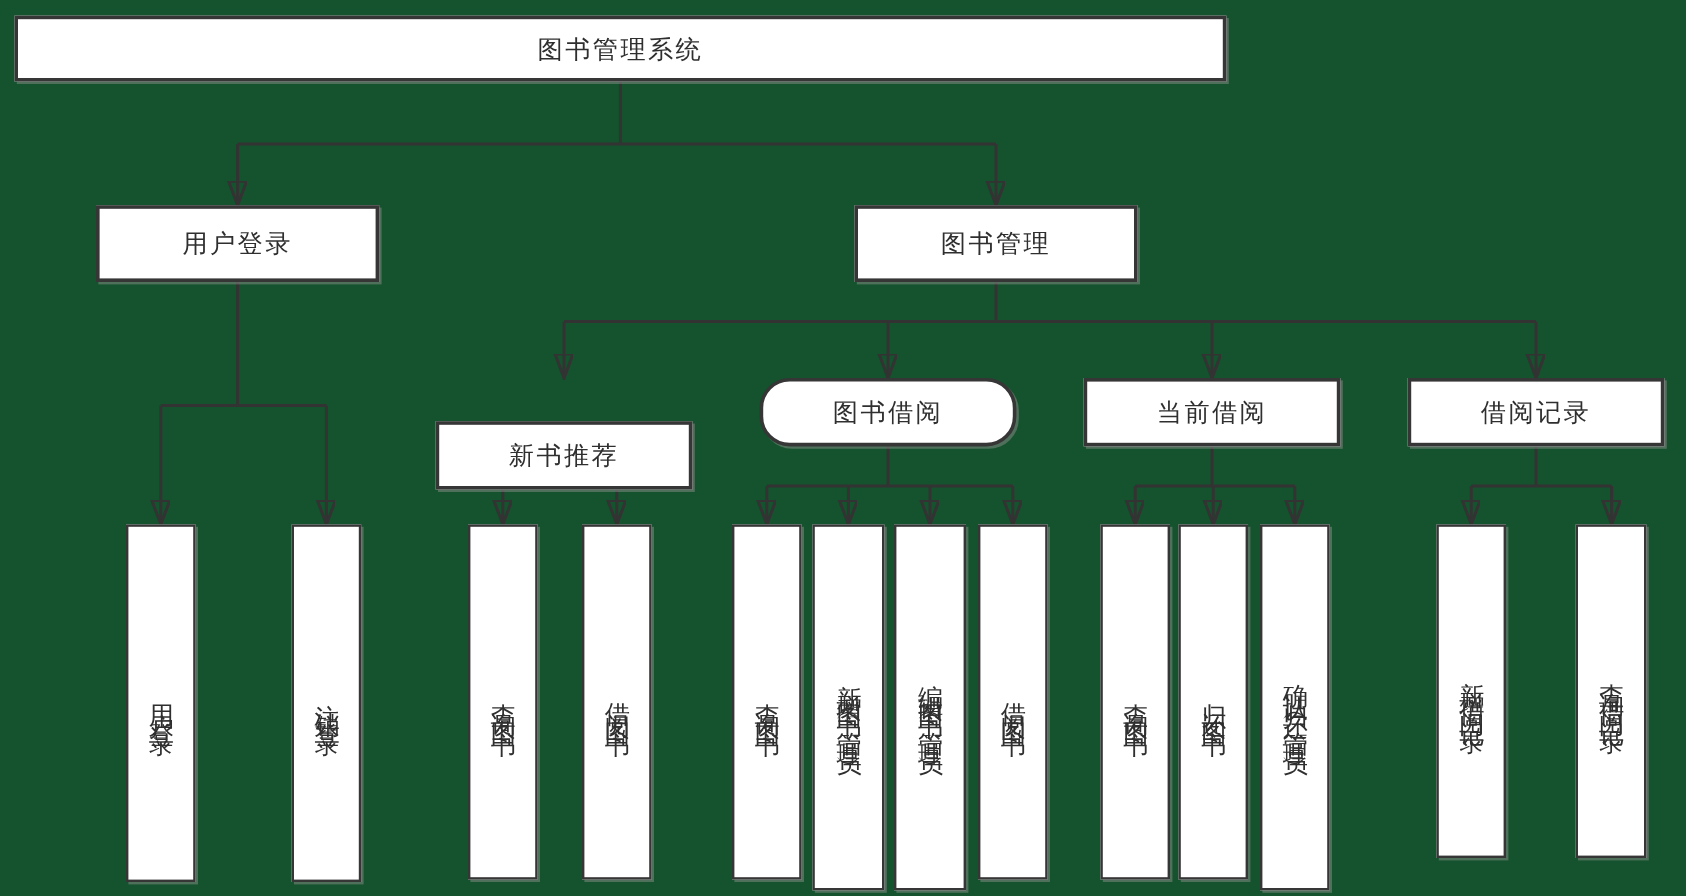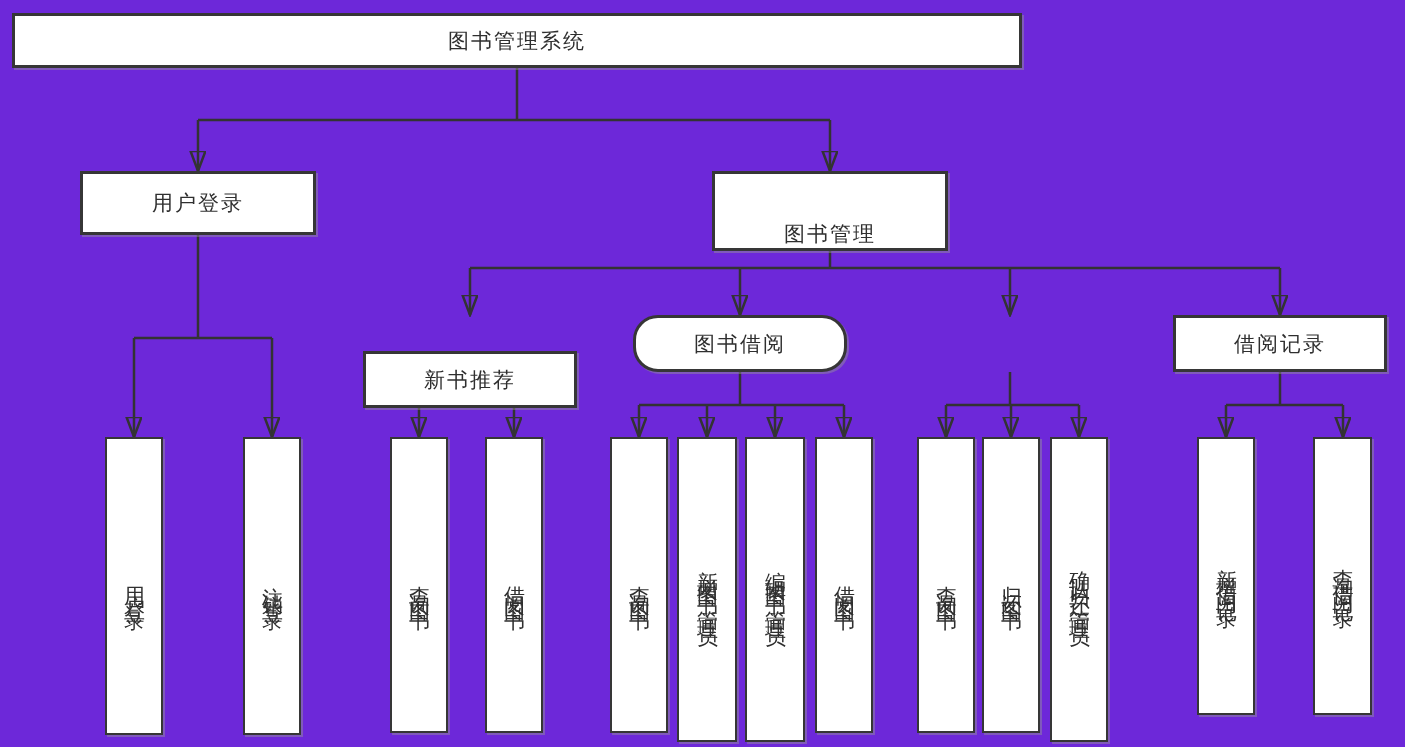--- a/index.html
+++ b/index.html
@@ -1,17 +1,17 @@
 <!DOCTYPE html>
 <html><head>
 <meta charset="utf-8">
 <style>
   html,body{margin:0;padding:0;background:#ffffff;}
   .stage{
-    position:relative;width:1405px;height:747px;background:#6d28d9;
+    position:relative;width:1405px;height:747px;background:#14532d;
     font-family:"DejaVu Sans",sans-serif;color:#2f2f2f;overflow:hidden;
   }
   .connectors{position:absolute;left:0;top:0;width:1405px;height:747px;}
   .connectors path{stroke:#333333;stroke-width:2.5;fill:none;}
   .box{
     position:absolute;box-sizing:border-box;background:#ffffff;
     border:3px solid #363636;display:flex;align-items:center;justify-content:center;
     box-shadow:2px 2px 0 rgba(150,150,150,0.45);
   }
   .hbox{font-size:21px;letter-spacing:2px;}
@@ -92,29 +92,32 @@
     </g>
   </svg>
 
   <div class="box hbox" style="left:12px;top:13px;width:1010px;height:55px;">
     <span>图书管理系统</span>
   </div>
 
   <div class="box hbox" style="left:80px;top:171px;width:236px;height:64px;">
     <span>用户登录</span>
   </div>
-  <div class="box hbox" style="left:712px;top:171px;width:236px;height:80px;align-items:flex-end;">
+  <div class="box hbox" style="left:712px;top:171px;width:236px;height:64px;">
     <span>图书管理</span>
   </div>
 
   <div class="box hbox" style="left:363px;top:315px;width:214px;height:57px;margin-top:36px;">
     <span>新书推荐</span>
   </div>
   <div class="box hbox" style="left:633px;top:315px;width:214px;height:57px;border-radius:25px;">
     <span>图书借阅</span>
+  </div>
+  <div class="box hbox" style="left:903px;top:315px;width:214px;height:57px;">
+    <span>当前借阅</span>
   </div>
   <div class="box hbox" style="left:1173px;top:315px;width:214px;height:57px;">
     <span>借阅记录</span>
   </div>
 
   <div class="box vbox" style="left:105px;top:437px;width:58px;height:298px;">
     <span class="vtext">用户登录</span>
   </div>
   <div class="box vbox" style="left:243px;top:437px;width:58px;height:298px;">
     <span class="vtext">注销登录</span>

